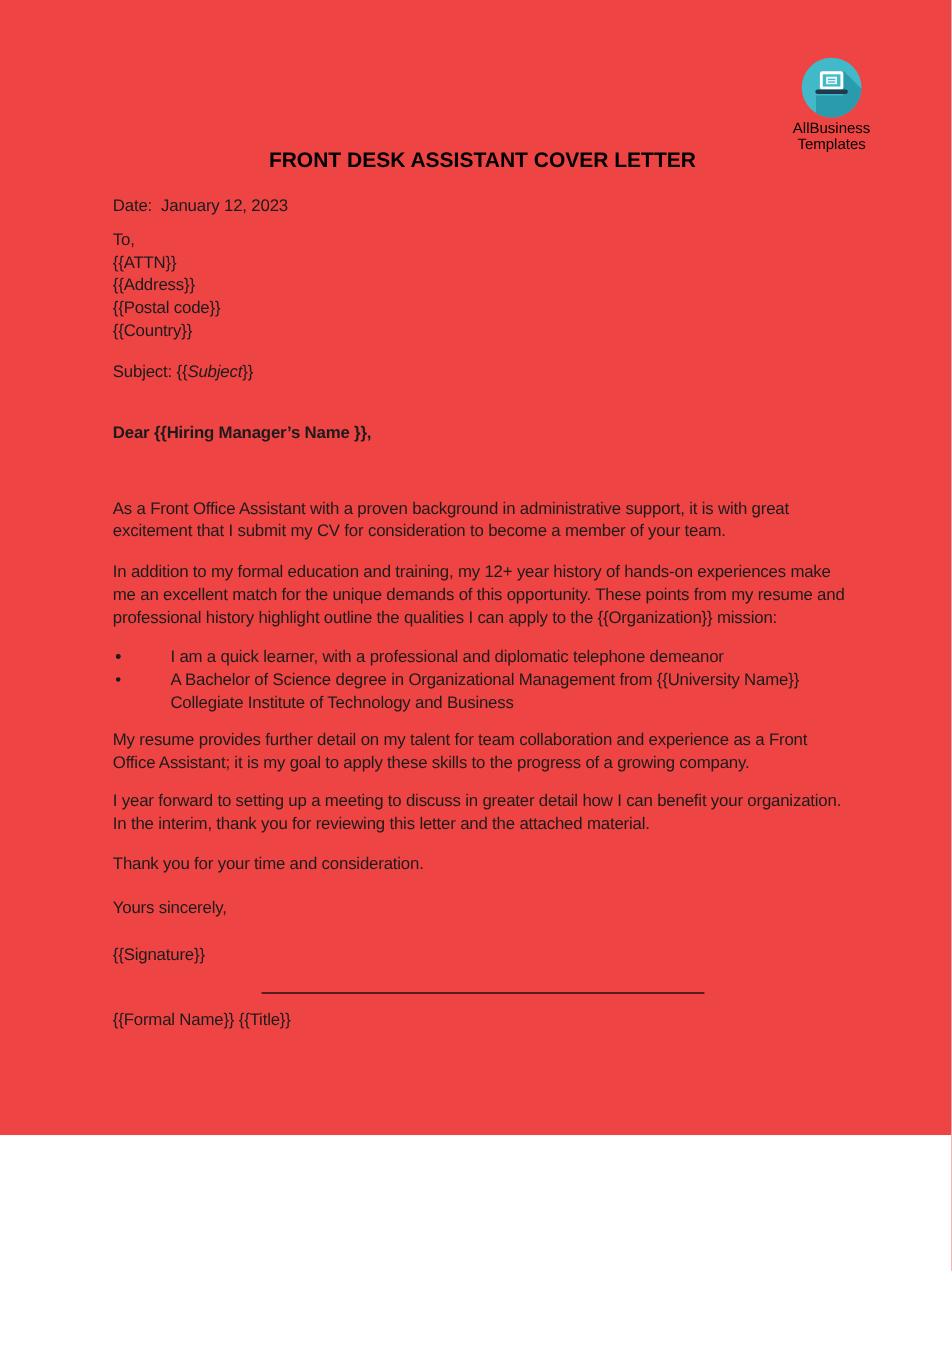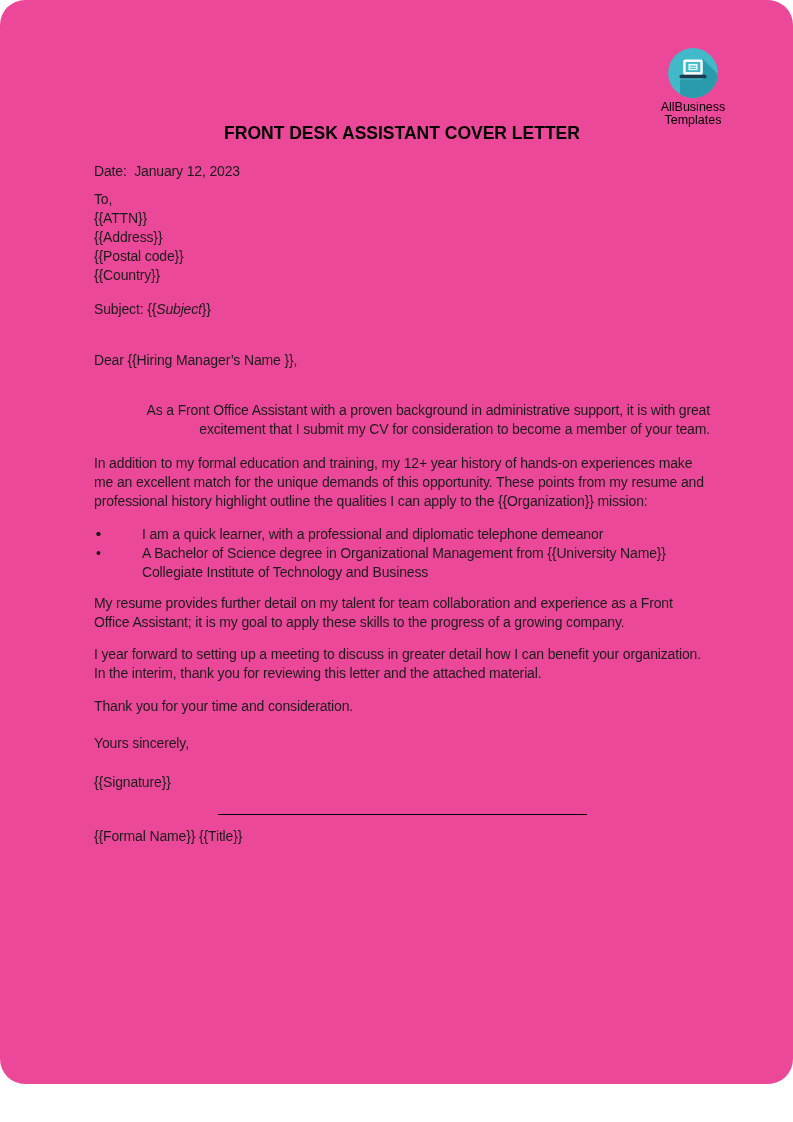--- a/index.html
+++ b/index.html
@@ -1,27 +1,26 @@
 <!DOCTYPE html>
 <html><head>
 <meta charset="utf-8">
 <style>
   html, body { margin: 0; padding: 0; background: #ffffff; }
   .page {
     position: relative;
     width: 793px;
-    height: 1084px;
-    background: #ec4899;
+    height: 946px;
+    background: #ef4444;
     font-family: "Liberation Sans", sans-serif;
     font-size: 14px;
     line-height: 19px;
     letter-spacing: -0.15px;
     color: #1b1b1b;
     overflow: hidden;
-    border-radius: 25px;
   }
   .logo {
     position: absolute;
     top: 47px;
     right: 40px;
     width: 120px;
     text-align: center;
   }
   .logo svg { display: block; margin: 0 auto; }
   .logo-text {
@@ -41,22 +40,22 @@
     font-size: 17.5px;
     line-height: 22px;
     letter-spacing: 0;
     color: #000000;
   }
   p { margin: 0; }
   .date-line   { margin-top: 18px; white-space: pre-wrap; }
   .recipient   { margin-top: 9px; }
   .subject     { margin-top: 15px; }
   .subject .it { font-style: italic; }
-  .greeting    { margin-top: 32px; }
-  .p1 { margin-top: 31px; text-align: right; }
+  .greeting    { margin-top: 32px; font-weight: bold; }
+  .p1 { margin-top: 44px; }
   .p2 { margin-top: 15px; }
   ul.bullets {
     list-style: none;
     margin: 14px 0 0 0;
     padding: 0;
   }
   ul.bullets li {
     position: relative;
     padding-left: 48px;
   }

